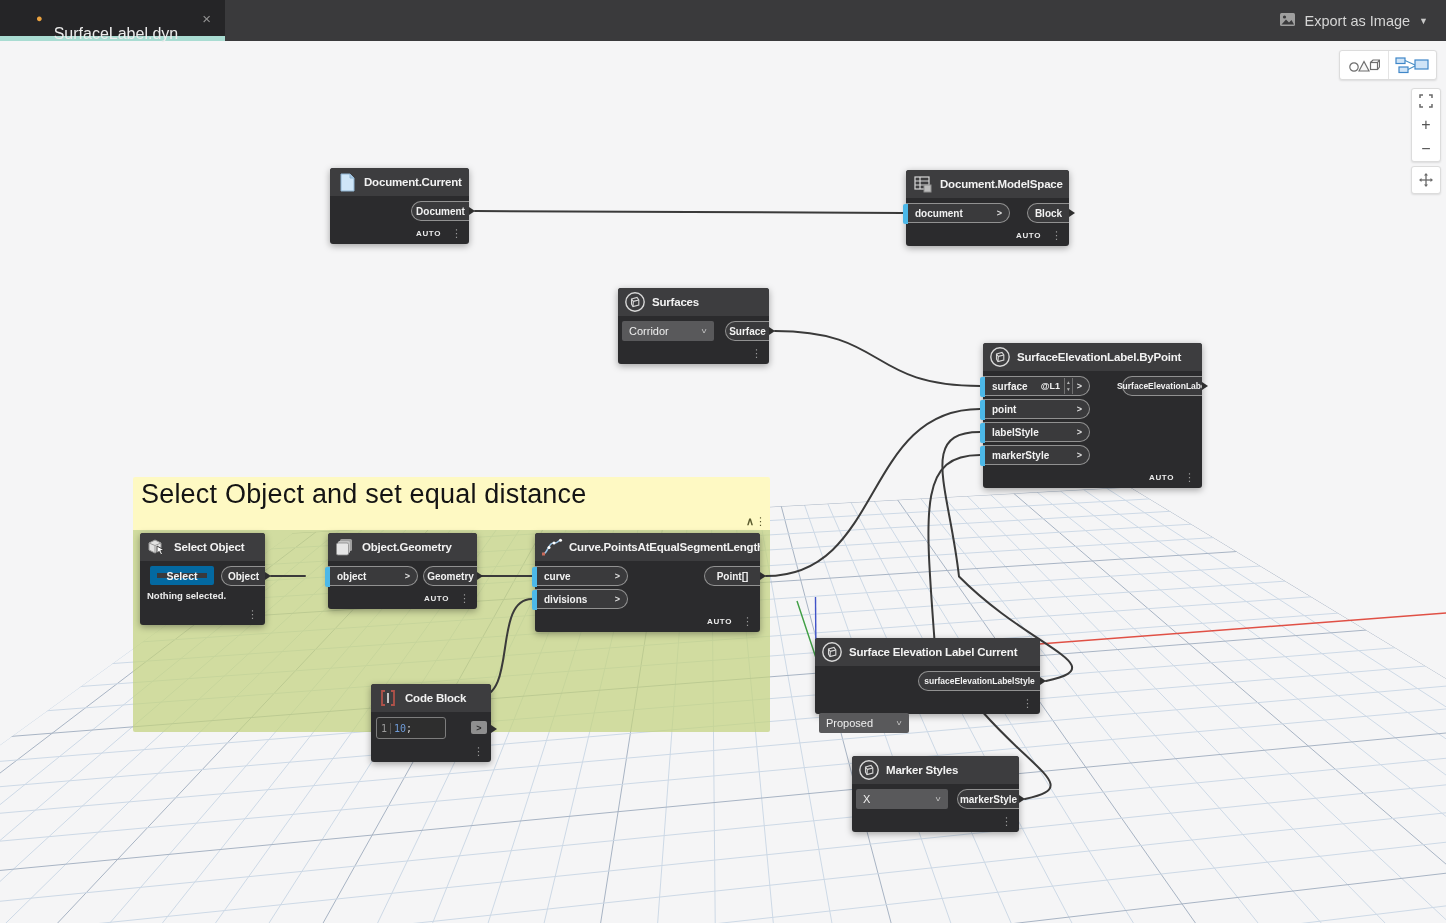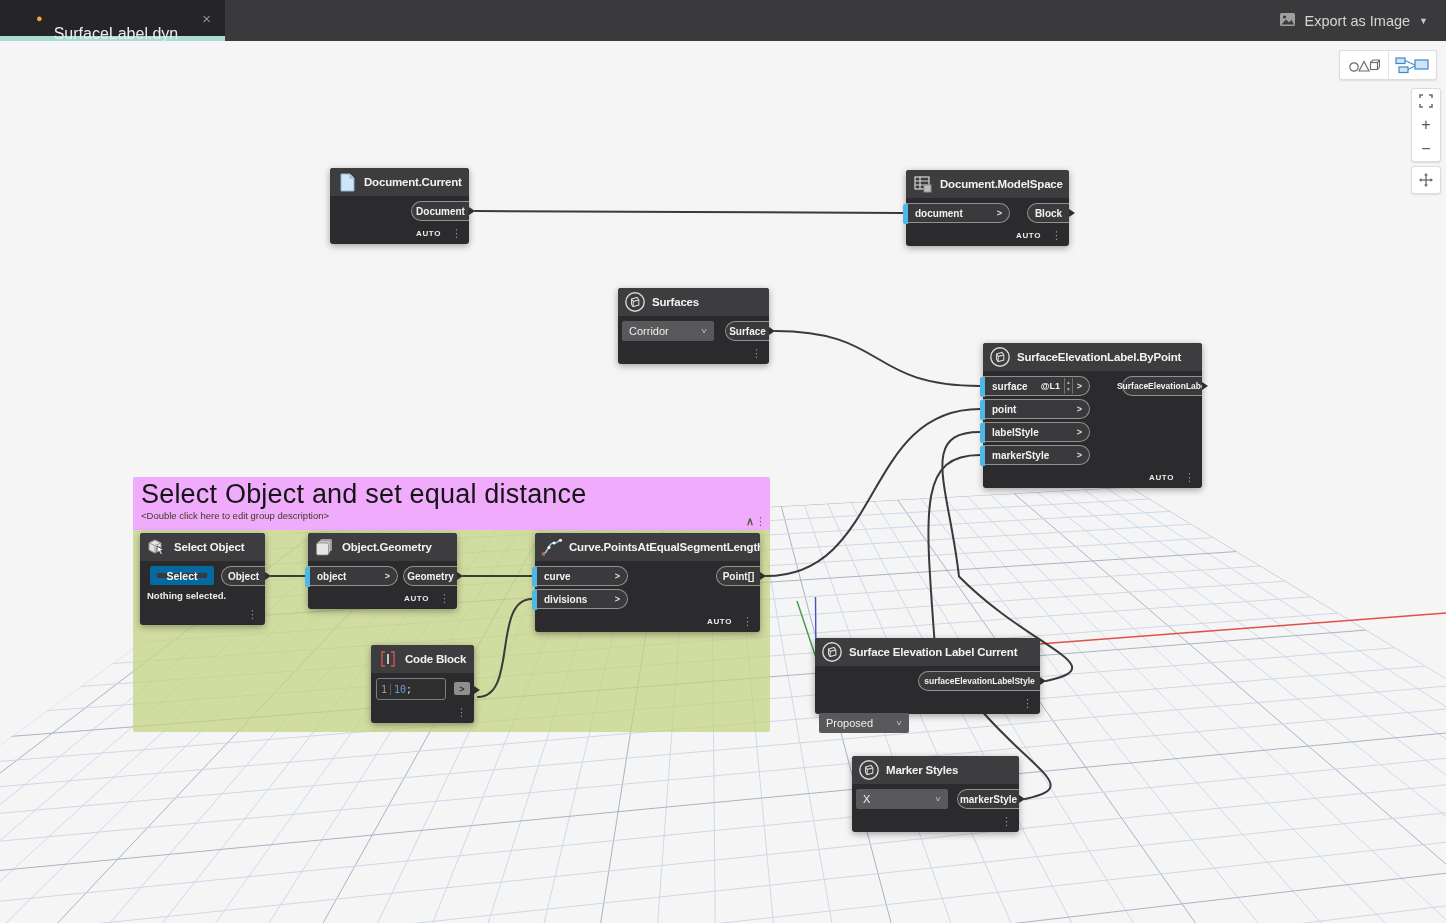--- a/index.html
+++ b/index.html
@@ -15,21 +15,21 @@
   .export-btn{display:flex;align-items:center;gap:9px;color:#d6d6d6;font-size:14.5px;padding-right:18px;}
   .export-caret{font-size:9px;color:#c8c8c8;}
 
   
   #grid-svg{position:absolute;left:0;top:0;z-index:1;}
   #wire-svg{position:absolute;left:0;top:0;z-index:3;pointer-events:none;}
   #wire-svg path{fill:none;stroke:#3a3a3a;stroke-width:2;stroke-linecap:round;}
 
   
   .group{position:absolute;left:133px;top:477px;width:637px;height:255px;z-index:2;border-radius:2px;}
-  .ghead{position:relative;background:#f0abfc;border-radius:2px 2px 0 0;padding:2px 12px 6px 8px;height:45px;box-sizing:content-box;}
+  .ghead{position:relative;background:#fef9c3;border-radius:2px 2px 0 0;padding:2px 12px 6px 8px;height:45px;box-sizing:content-box;}
   .gtitle{font-size:27px;color:#141414;letter-spacing:.2px;white-space:nowrap;}
   .gdesc{font-size:9.5px;color:#3c3c20;margin-top:0px;}
   .gctrl{position:absolute;right:16px;bottom:2px;color:#5c5c30;font-size:11px;font-weight:bold;}
   .gkebab{position:absolute;right:4px;bottom:2px;color:#5c5c30;font-size:11px;}
   .gbody{position:absolute;top:53px;left:0;right:0;bottom:0;background:rgba(195,210,126,.72);border-radius:0 0 2px 2px;}
 
   
   .node{position:absolute;background:#2b2b2d;border-radius:3px;box-shadow:0 2px 7px rgba(0,0,0,.35);z-index:4;}
   .nhead{height:28px;background:#3d3d3f;border-radius:3px 3px 0 0;display:flex;align-items:center;padding:0 6px;gap:6px;overflow:hidden;}
   .nicon{display:flex;align-items:center;justify-content:center;width:22px;height:22px;flex:none;}
@@ -185,21 +185,20 @@
       <g>
         <line x1="817" y1="661" x2="1446" y2="613" stroke="#e05045" stroke-width="1.4"></line>
         <line x1="817" y1="661" x2="797" y2="601" stroke="#3f9e43" stroke-width="1.4"></line>
         <line x1="815.5" y1="597" x2="816" y2="662" stroke="#4053c8" stroke-width="1.4"></line>
       </g>
     </svg>
 
   <div class="group">
     <div class="ghead">
       <div class="gtitle">Select Object and set equal distance</div>
-      <div class="gdesc">&lt;Double click here to edit group description&gt;</div>
       <span class="gctrl">∧</span>
       <span class="gkebab">⋮</span>
     </div>
     <div class="gbody"></div>
   </div>
 
   <svg id="wire-svg" width="1446" height="923" viewBox="0 0 1446 923">
       <path d="M 475 211 C 710.4 211, 667.6 213, 903 213"></path>
       <path d="M 775 331 C 887.75 331, 867.25 386, 980 386"></path>
       <path d="M 766 576 C 883.7 576, 862.3 409, 980 409"></path>
@@ -366,21 +365,21 @@
           <span class="nub"></span>
         </div>
         <div class="nrow note-row">
           <div class="note">Nothing selected.</div>
         </div>
       </div>
       <div class="nfoot">
         <span class="kebab">⋮</span>
       </div>
     </div>
-    <div class="node" style="left: 308px; top: 533px; width: 149px;">
+    <div class="node" style="left: 328px; top: 533px; width: 149px;">
       <div class="nhead">
         <span class="nicon">
           <svg width="20" height="20" viewBox="0 0 20 20">
             <rect x="5" y="2" width="12" height="12" rx="1.5" fill="#9f9f9f"></rect>
             <rect x="3" y="4" width="12" height="12" rx="1.5" fill="#c4c4c4"></rect>
             <rect x="1.5" y="6" width="12" height="12" rx="1.5" fill="#e6e6e6" stroke="#8c8c8c" stroke-width="0.8"></rect>
           </svg>
         </span>
         <span class="ntitle">Object.Geometry</span>
       </div>
@@ -415,39 +414,39 @@
         </span>
         <span class="ntitle">Curve.PointsAtEqualSegmentLength</span>
       </div>
       <div class="nbody">
         <div class="nrow">
           <div class="port-in" style="width: 93px;">
             <span class="lbl">curve</span>
             <span class="chev">&gt;</span>
             <span class="ctab"></span>
           </div>
-          <div class="port-out" style="width: 44px;">
+          <div class="port-out" style="width: 56px;">
             <span class="lbl">Point[]</span>
           </div>
           <span class="nub"></span>
         </div>
         <div class="nrow">
           <div class="port-in" style="width: 93px;">
             <span class="lbl">divisions</span>
             <span class="chev">&gt;</span>
             <span class="ctab"></span>
           </div>
         </div>
       </div>
       <div class="nfoot">
         <span class="auto">AUTO</span>
         <span class="kebab">⋮</span>
       </div>
     </div>
-    <div class="node" style="left: 371px; top: 645px; width: 103px;">
+    <div class="node" style="left: 371px; top: 684px; width: 120px;">
       <div class="nhead">
         <span class="nicon">
           <svg width="18" height="18" viewBox="0 0 18 18">
             <path d="M6 2 H3 V16 H6" fill="none" stroke="#b0524a" stroke-width="1.8"></path>
             <path d="M12 2 H15 V16 H12" fill="none" stroke="#b0524a" stroke-width="1.8"></path>
             <line x1="9" y1="4" x2="9" y2="14" stroke="#e8e8e8" stroke-width="1.6"></line>
           </svg>
         </span>
         <span class="ntitle">Code Block</span>
       </div>

